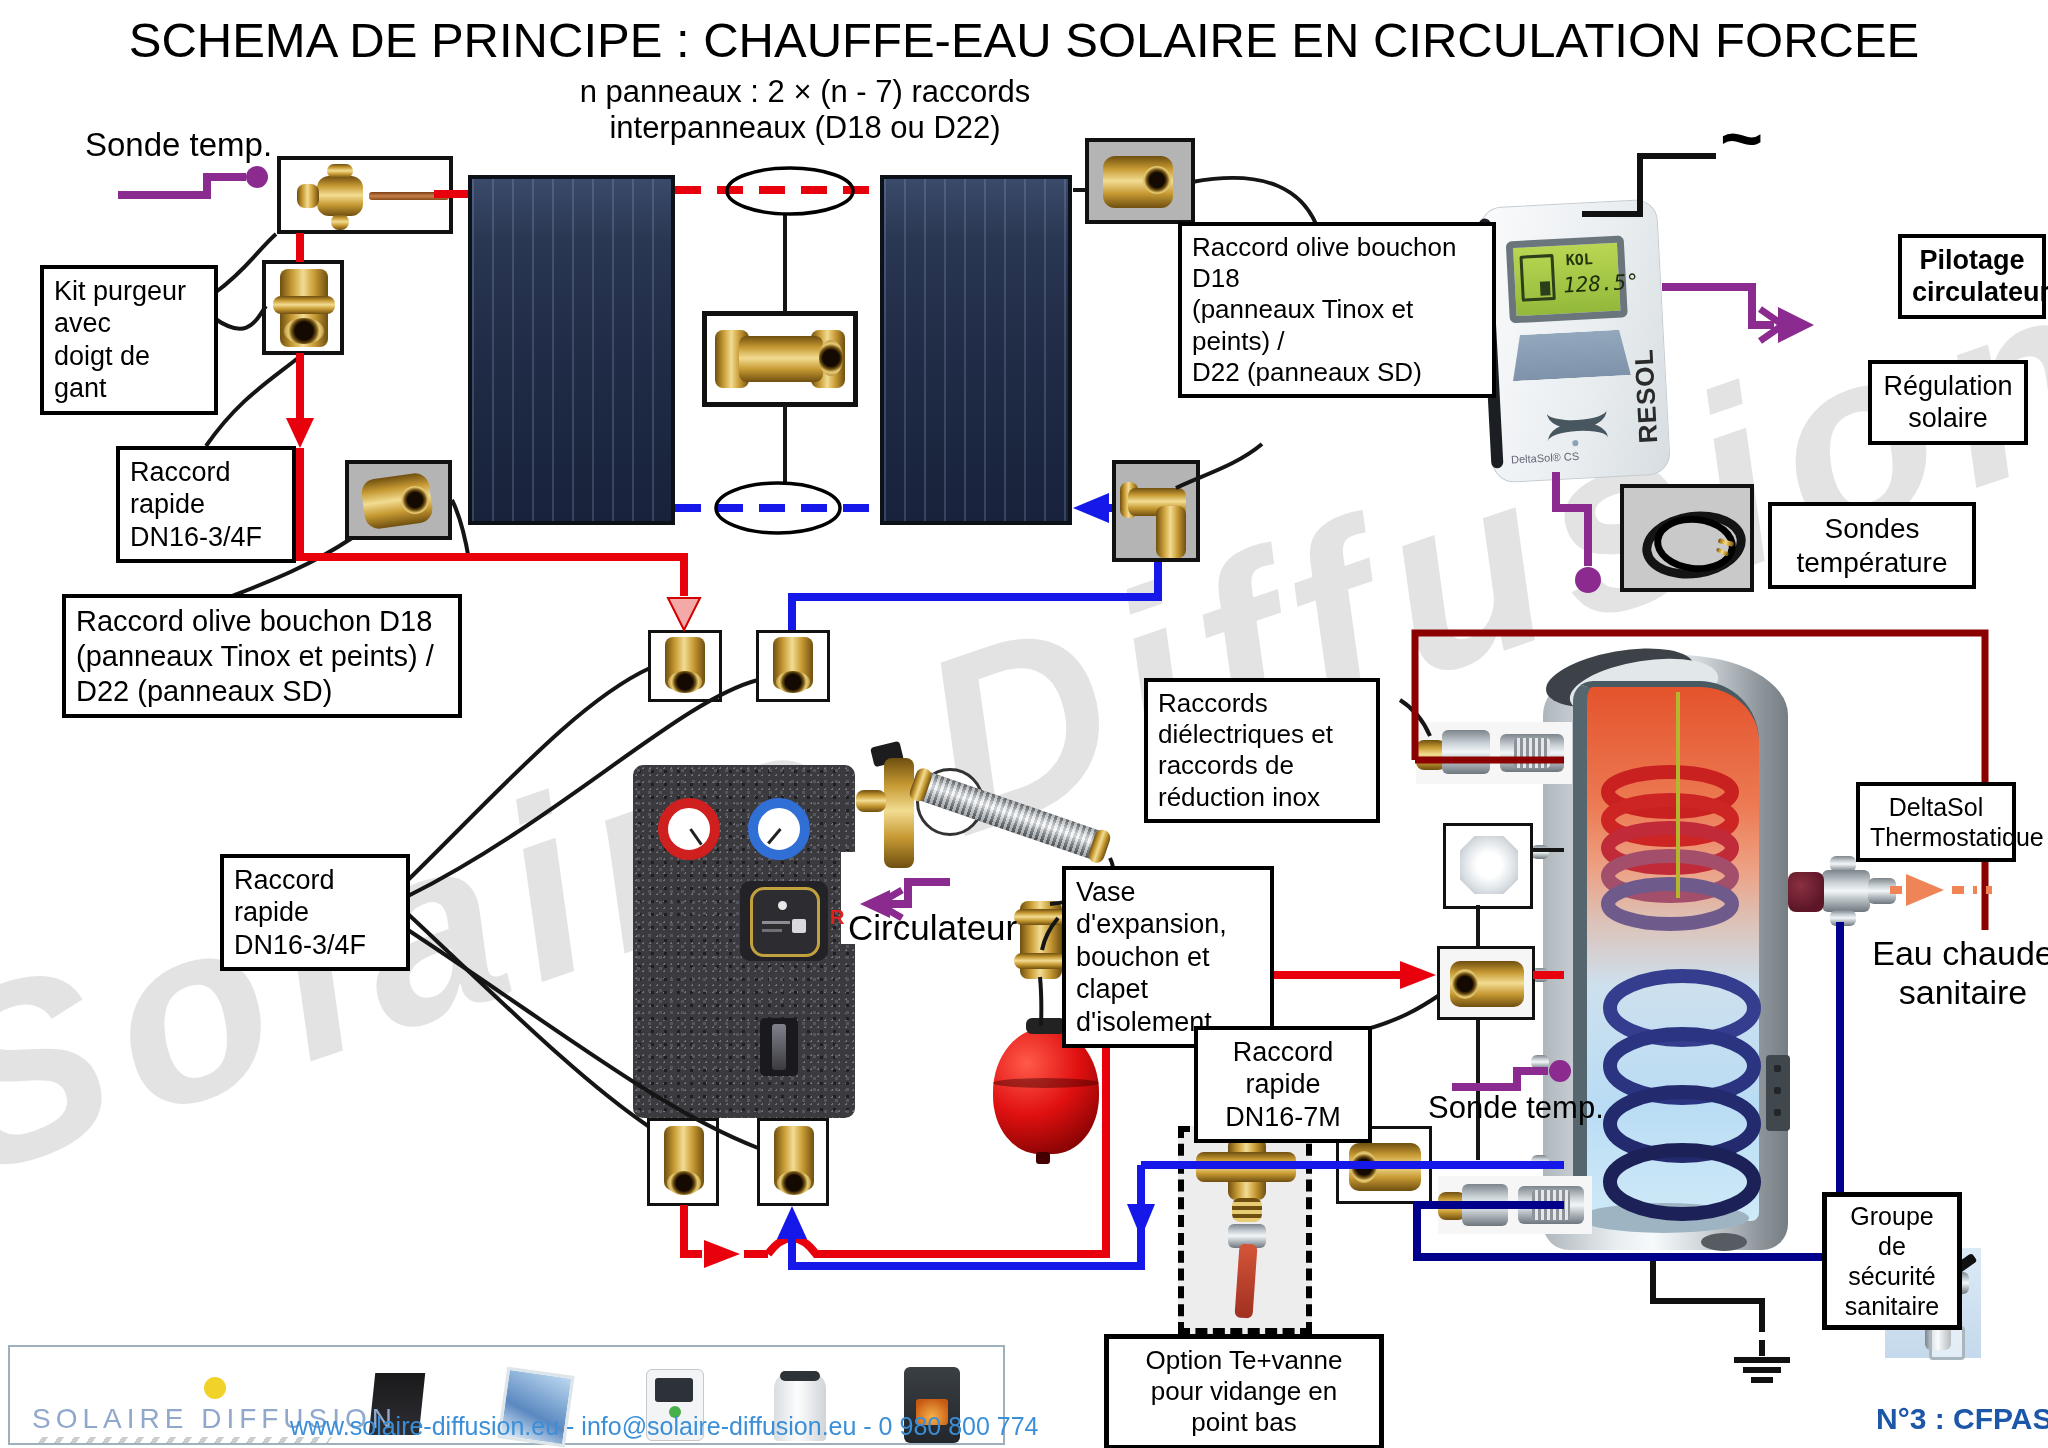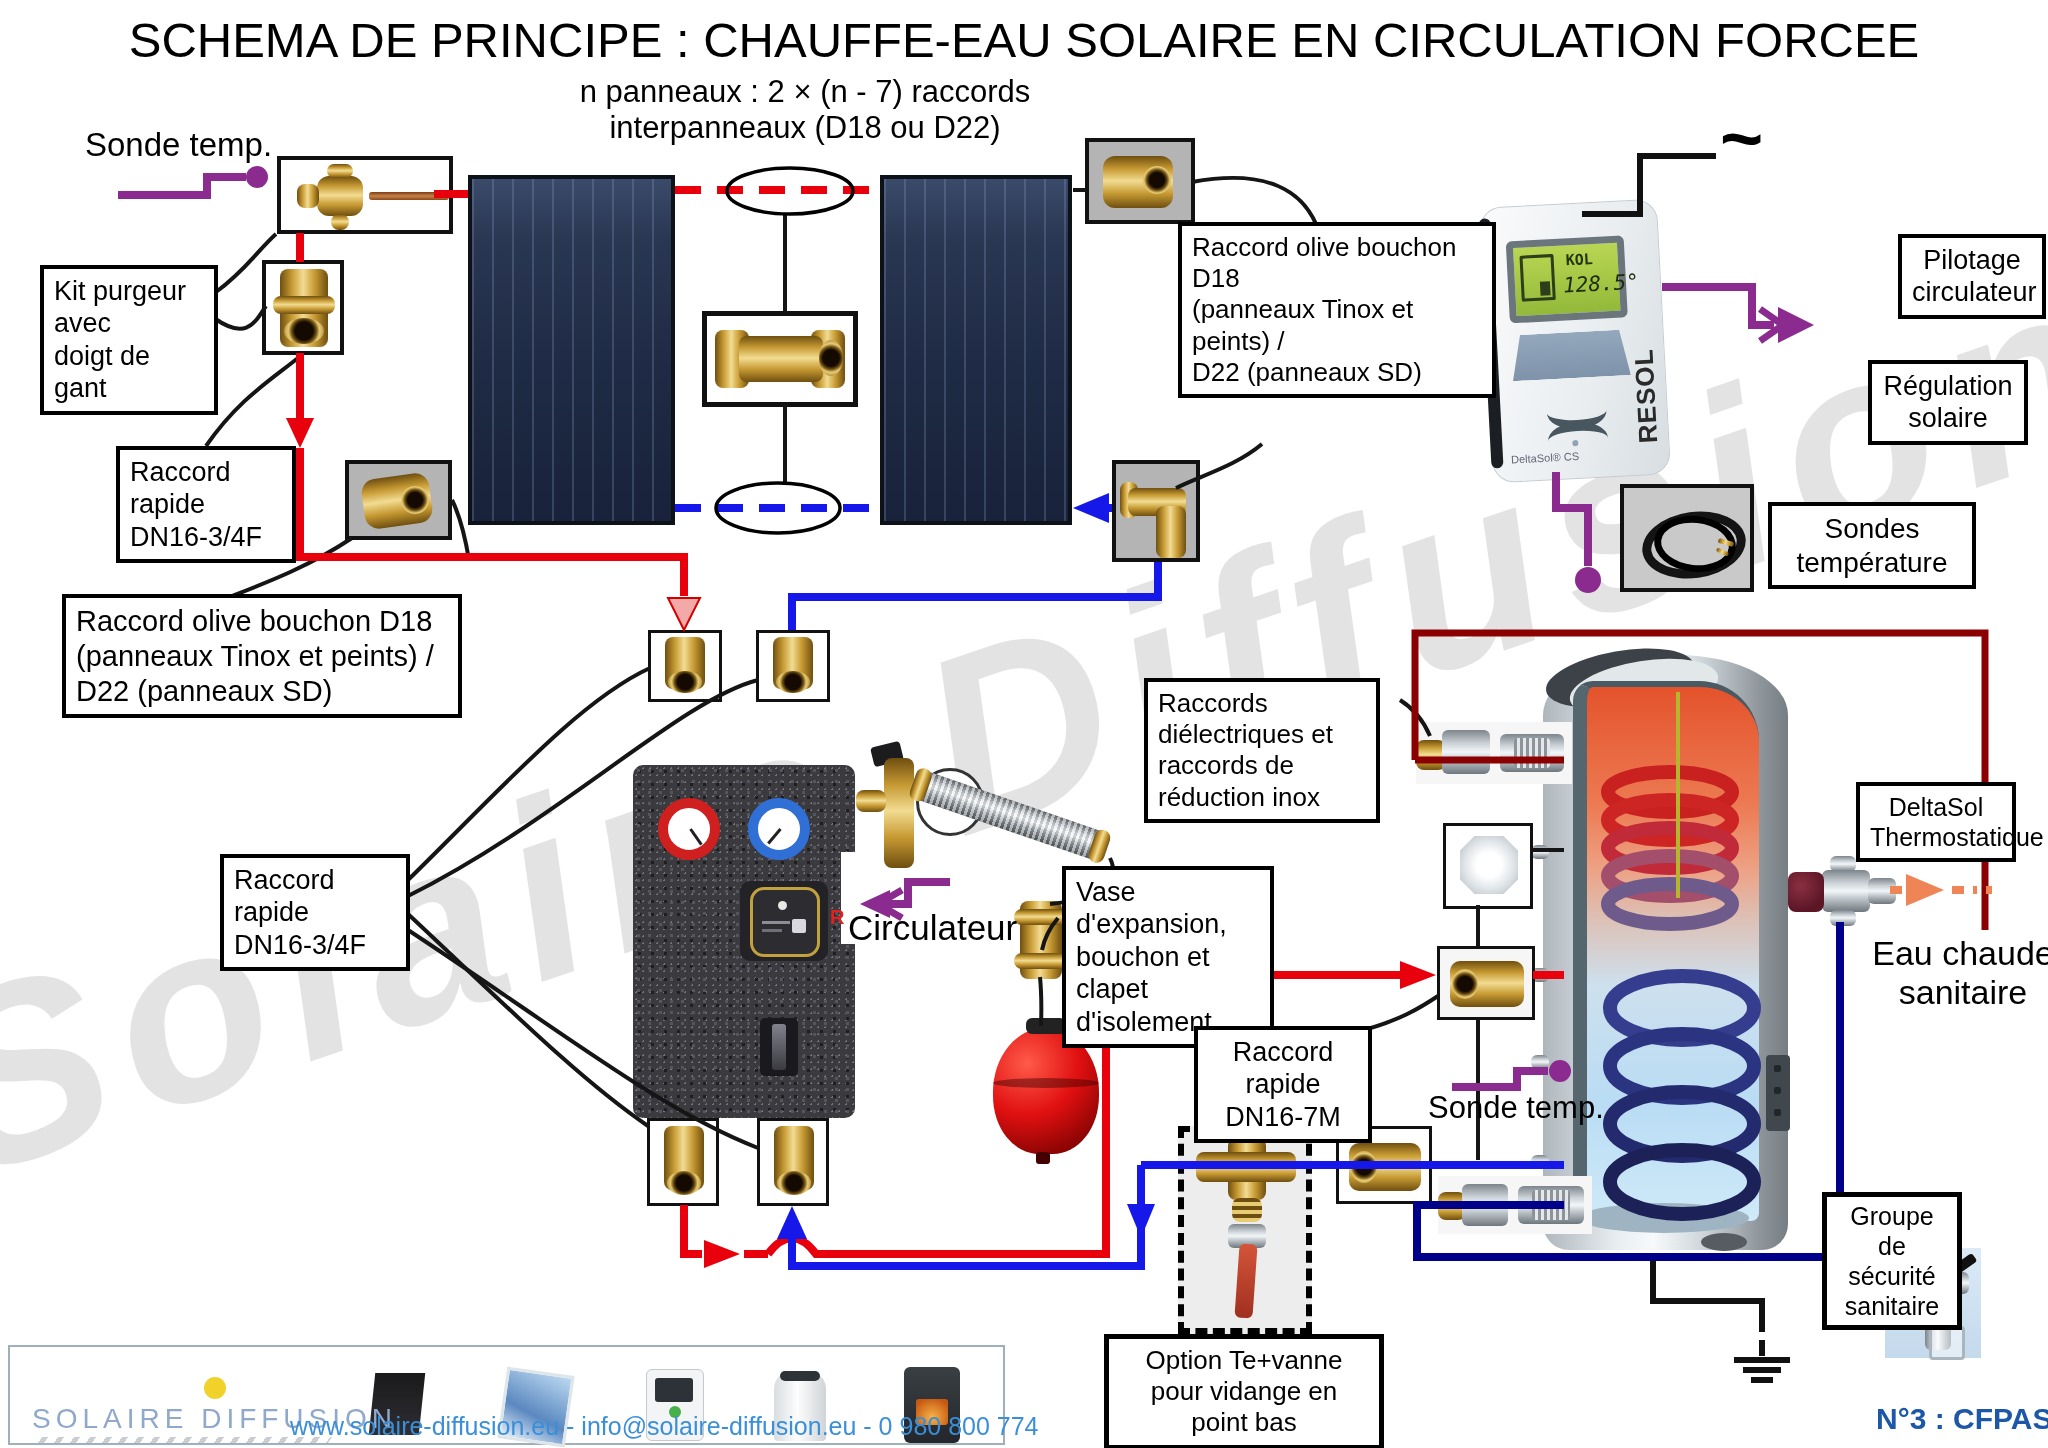--- a/index.html
+++ b/index.html
@@ -385,21 +385,21 @@
   <div class="lbl" style="left:62px;top:594px;width:400px;font-size:29px;">
     <div>Raccord olive bouchon D18</div>
       <div>(panneaux Tinox et peints) /</div>
       <div>D22 (panneaux SD)</div>
   </div>
   <div class="lbl" style="left:1178px;top:222px;width:318px;font-size:26px;">
     <div>Raccord olive bouchon D18</div>
       <div>(panneaux Tinox et peints) /</div>
       <div>D22 (panneaux SD)</div>
   </div>
-  <div class="lbl c" style="left:1898px;top:234px;width:148px;">
+  <div class="lbl c" style="left:1898px;top:234px;width:148px;font-weight:bold;">
     <div>Pilotage</div>
       <div>circulateur</div>
   </div>
   <div class="lbl c" style="left:1868px;top:360px;width:160px;">
     <div>Régulation</div>
       <div>solaire</div>
   </div>
   <div class="lbl c" style="left:1768px;top:502px;width:208px;font-size:28px;">
     <div>Sondes</div>
       <div>température</div>

